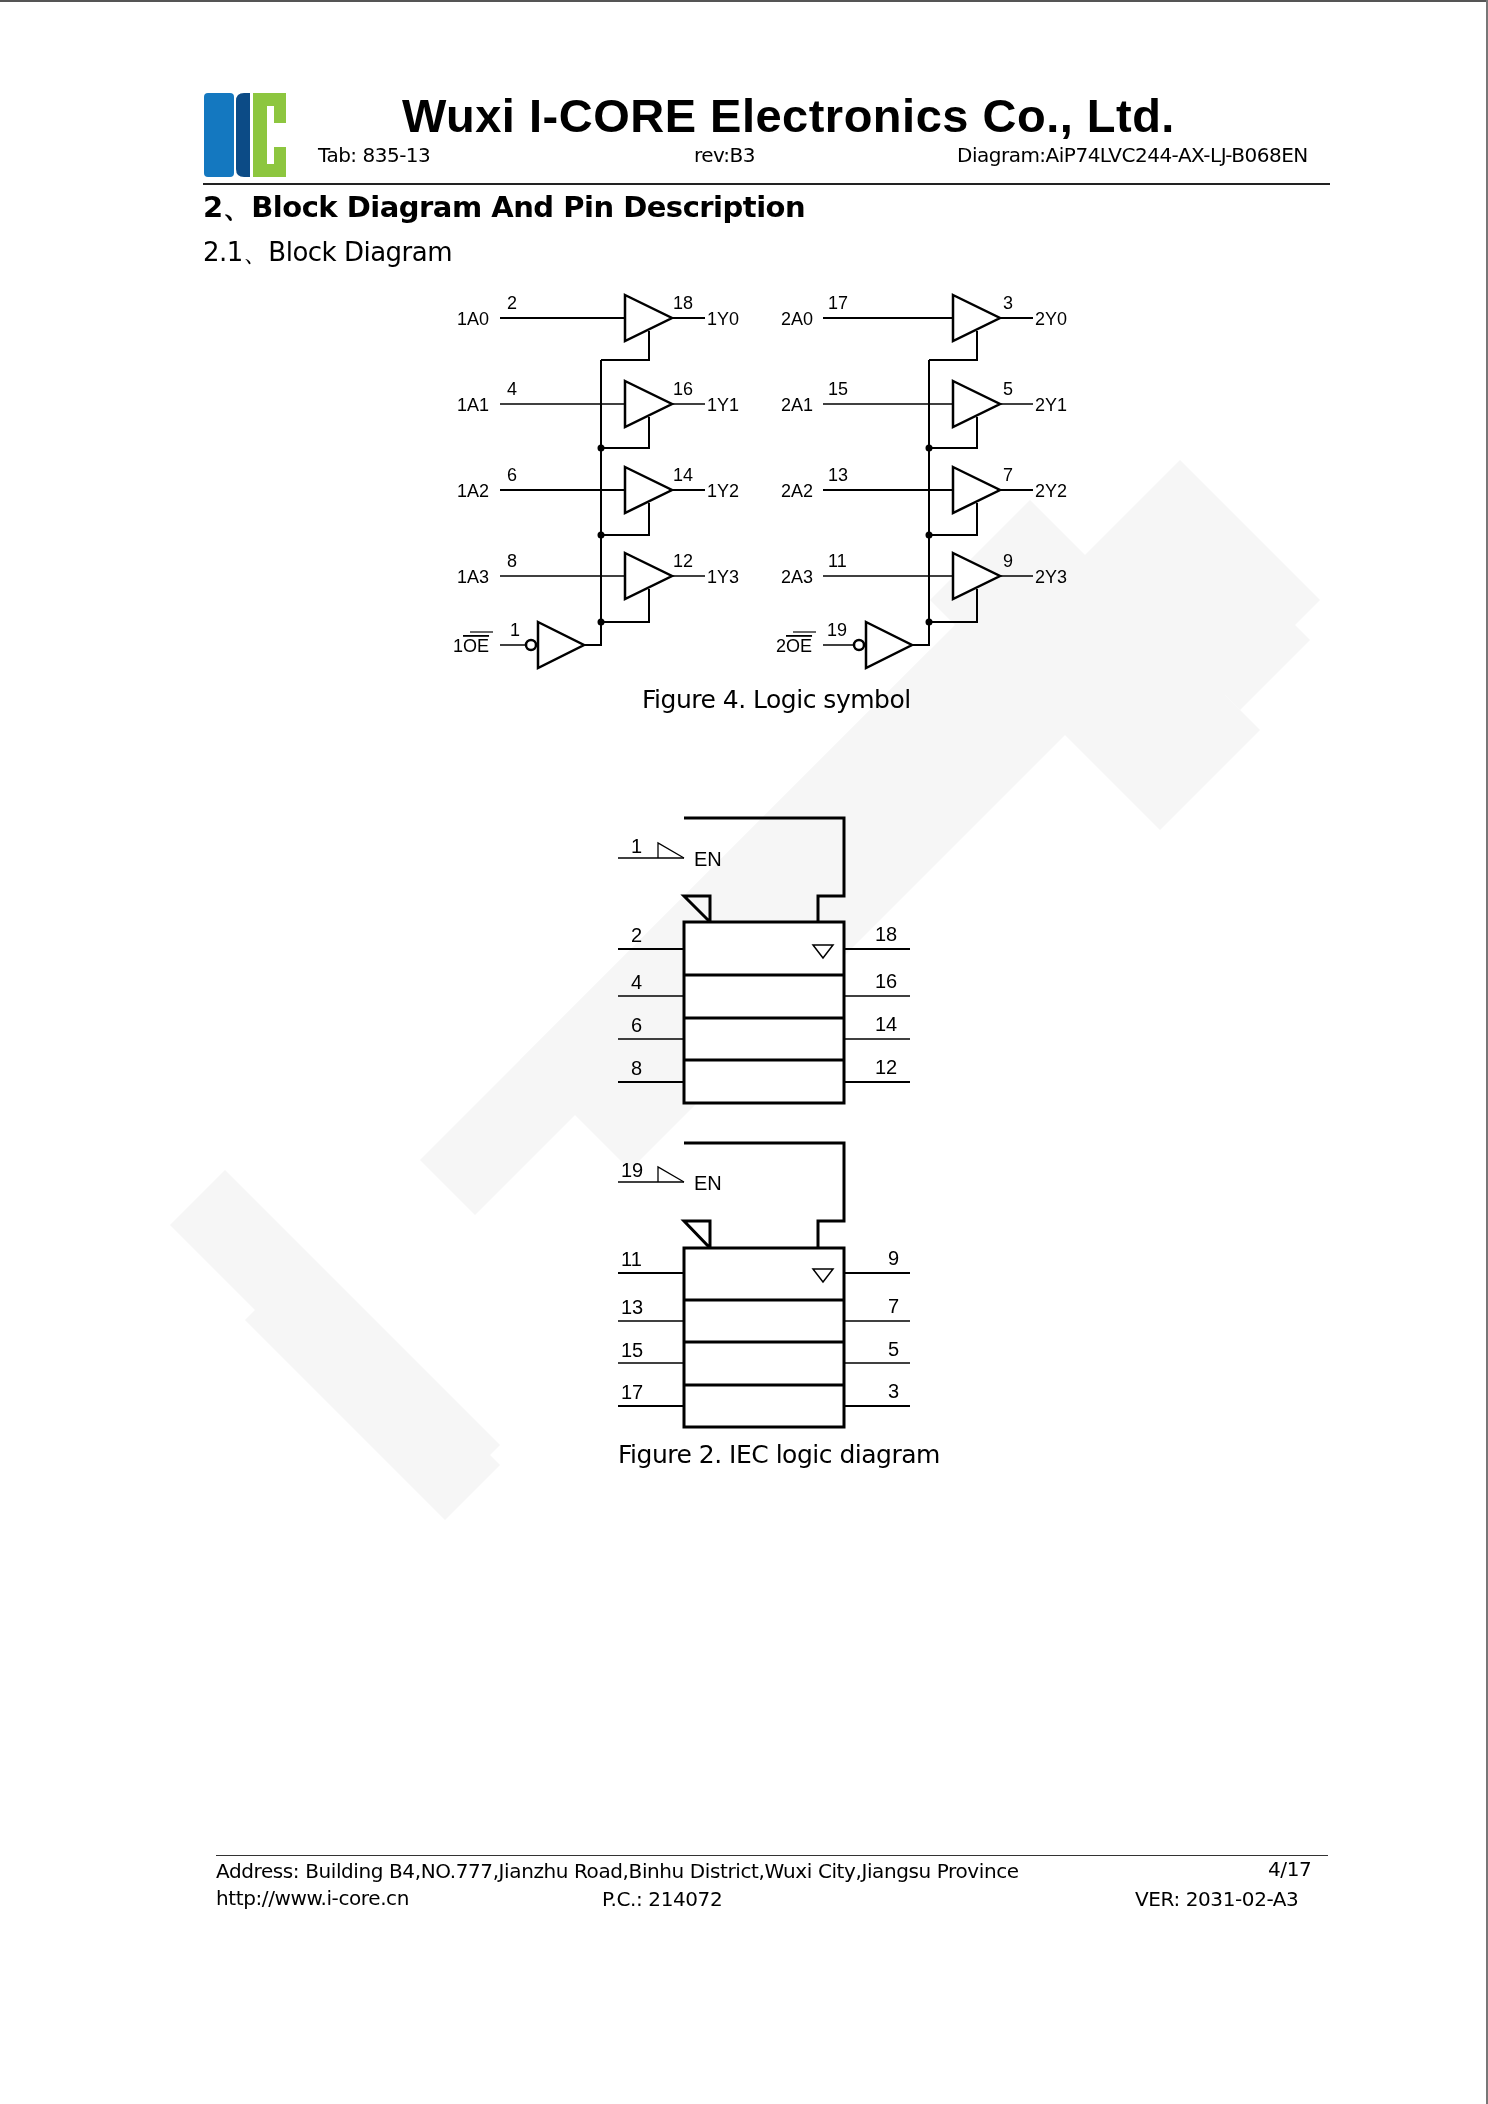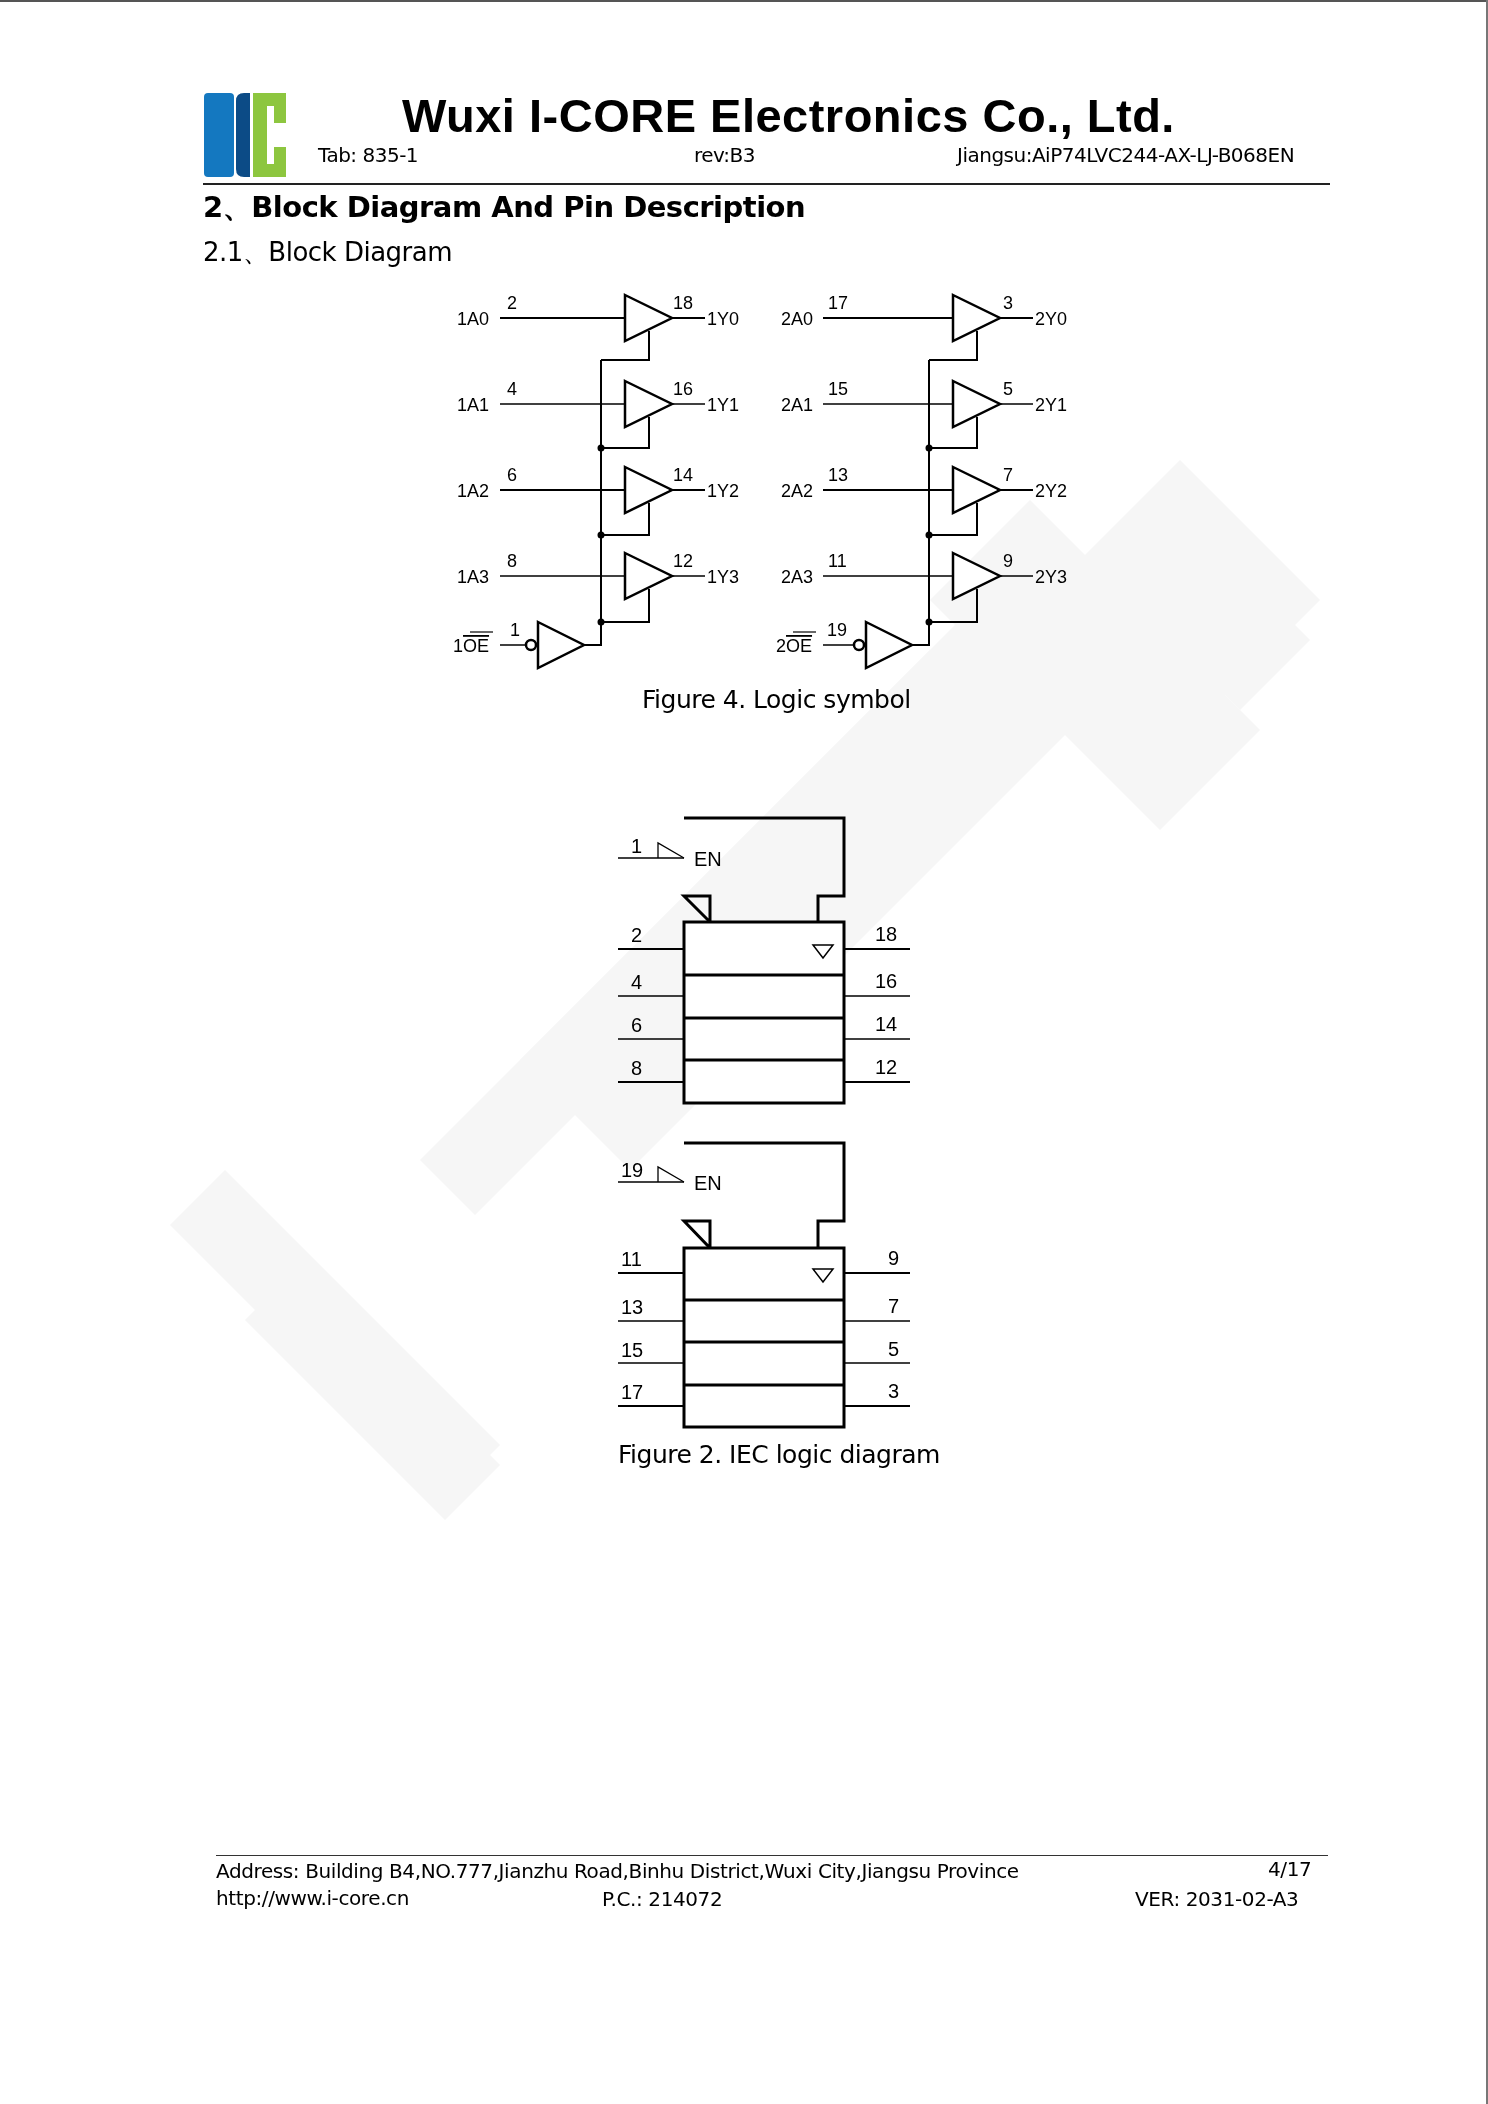--- a/index.html
+++ b/index.html
@@ -46,23 +46,23 @@
     <polygon points="1190,660 1260,590 1310,640 1240,710"></polygon>
   </g>
 </svg>
 
 <svg class="logo" viewBox="0 0 82 84">
   <rect x="0" y="0" width="30" height="84" rx="4" fill="#1478c0"></rect>
   <path d="M40 0 H46 V84 H40 Q32 84 32 76 V8 Q32 0 40 0 Z" fill="#0c4b86"></path>
   <path d="M49 0 H82 V30 H70 V13 H63 V71 H70 V54 H82 V84 H49 Z" fill="#8dc63f"></path>
 </svg>
 <div class="title">Wuxi I-CORE Electronics Co., Ltd.</div>
-<div class="meta tab">Tab: 835-1</div>
+<div class="meta tab">Tab: 835-13</div>
 <div class="meta rev">rev:B3</div>
-<div class="meta num">Jiangsu:AiP74LVC244-AX-LJ-B068EN</div>
+<div class="meta num">Diagram:AiP74LVC244-AX-LJ-B068EN</div>
 <div class="hdr-rule"></div>
 
 <div class="h1">2、Block Diagram And Pin Description</div>
 <div class="h2">2.1、Block Diagram</div>
 
 <svg class="fig" viewBox="0 0 1488 2104">
   <defs>
     <g id="buffer">
 
       <polygon points="0,-23 47,0 0,23" fill="#fff" stroke="#000" stroke-width="2.5"></polygon>

